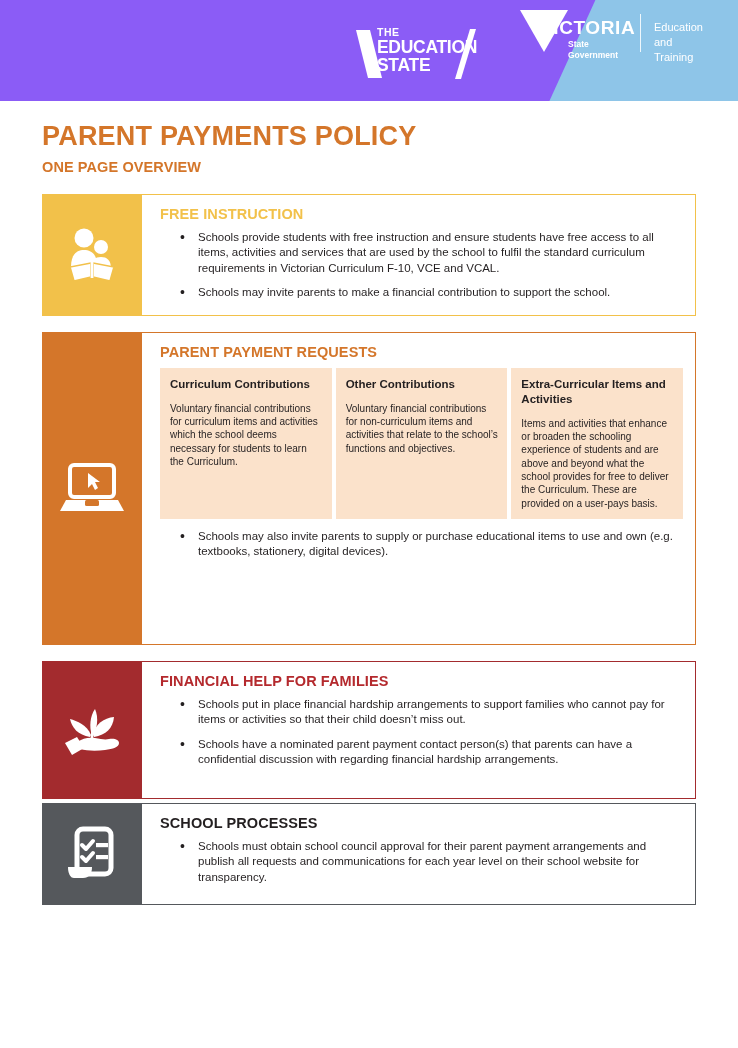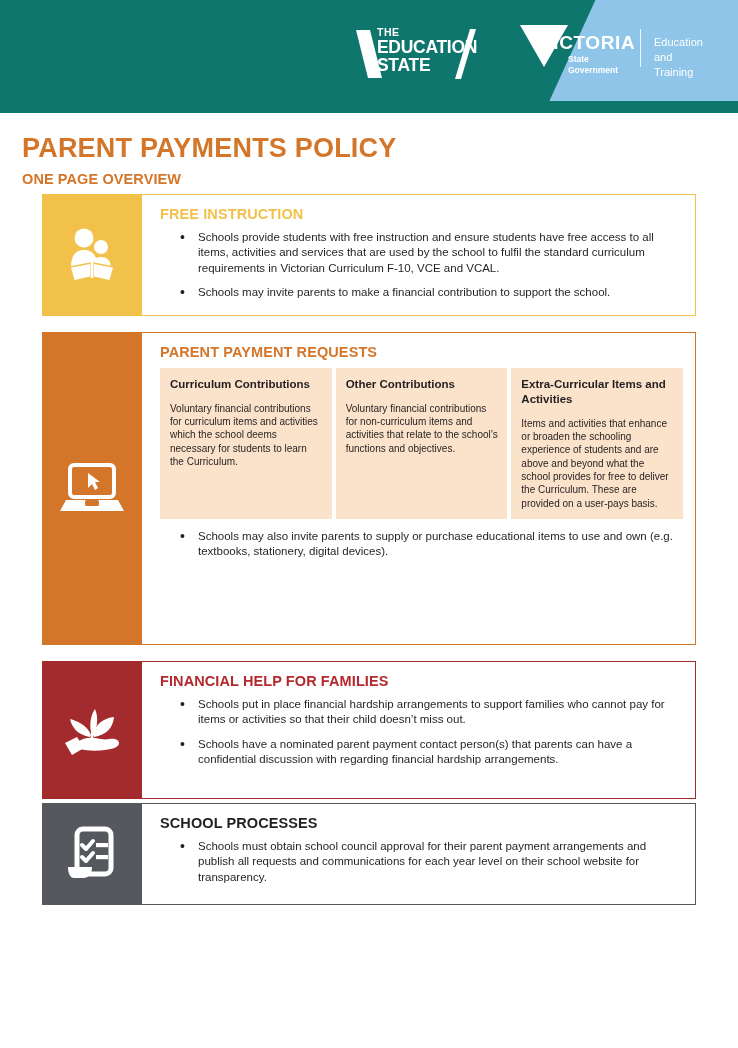--- a/index.html
+++ b/index.html
@@ -13,22 +13,22 @@
     font-family: "Liberation Sans", sans-serif;
     color: #231f20;
     position: relative;
     overflow: hidden;
   }
 
   
   .header {
     position: relative;
     width: 738px;
-    height: 113px;
-    background: #0f766e;
+    height: 101px;
+    background: #8b5cf6;
     overflow: hidden;
   }
   .header-blue {
     position: absolute;
     top: 0;
     right: 0;
     width: 230px;
     height: 101px;
     background: #8ec5e8;
     clip-path: polygon(38% 0, 100% 0, 100% 100%, 18% 100%);
@@ -63,21 +63,21 @@
   }
   .es-state {
     font-size: 17.5px;
     font-weight: 700;
     letter-spacing: -0.3px;
     display: block;
   }
   .vic-logo {
     position: absolute;
     left: 520px;
-    top: 24px;
+    top: 9px;
     width: 190px;
     height: 54px;
   }
   .vic-tri {
     position: absolute;
     left: 0;
     top: 1px;
     width: 48px;
     height: 42px;
     background: #ffffff;
@@ -115,21 +115,21 @@
     position: absolute;
     left: 134px;
     top: 11px;
     color: #ffffff;
     font-size: 11px;
     line-height: 1.35;
   }
 
   
   .title-wrap {
-    padding: 22px 0 0 22px;
+    padding: 22px 0 0 42px;
   }
   .page-title {
     color: #d4762a;
     font-size: 27px;
     font-weight: 700;
     letter-spacing: 0.2px;
     line-height: 1;
     margin: 0 0 10px 0;
   }
   .page-subtitle {

